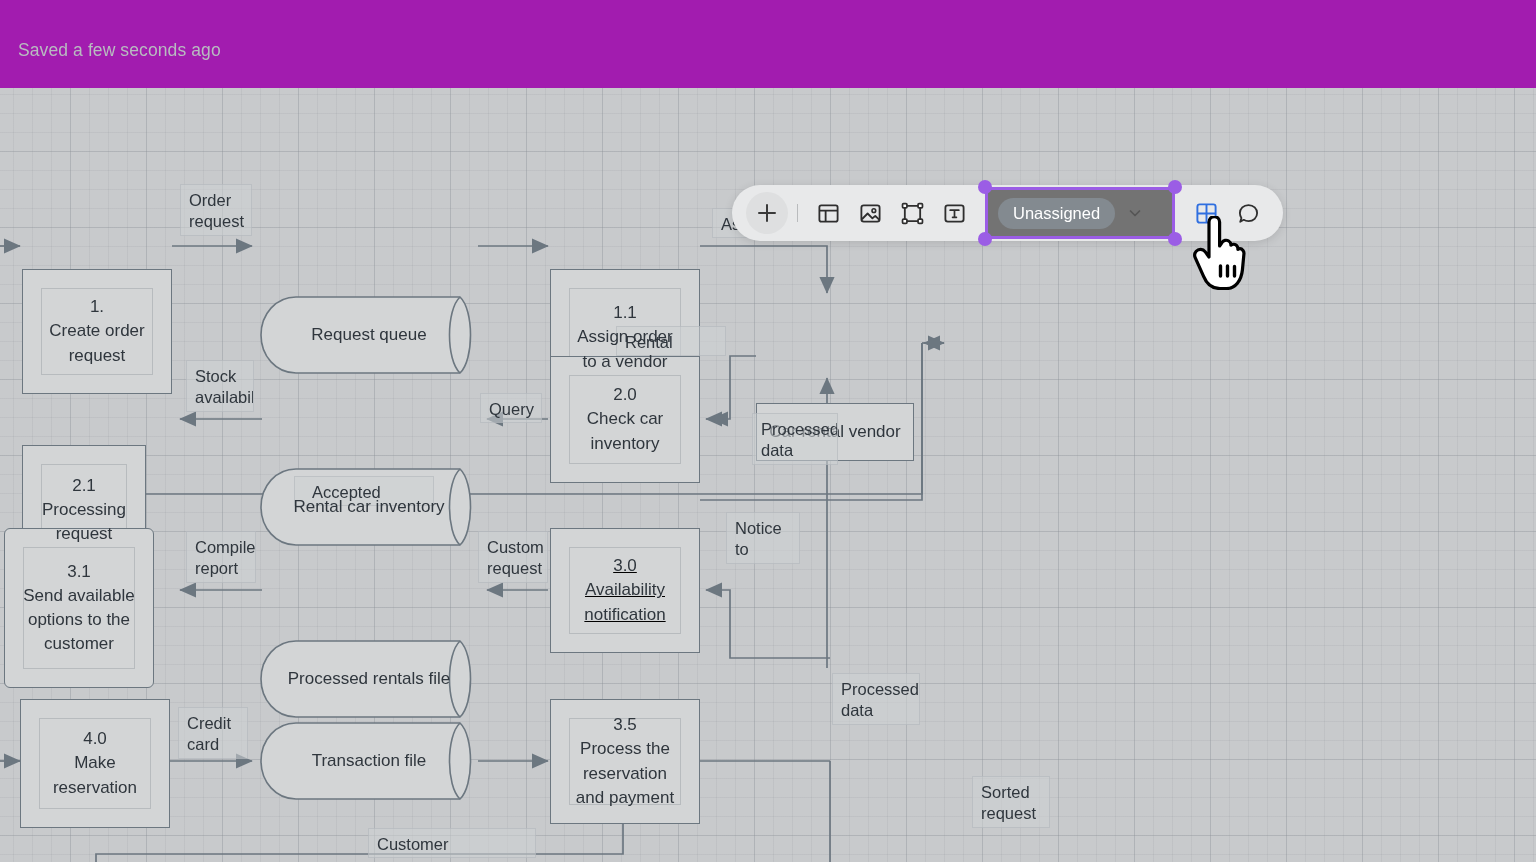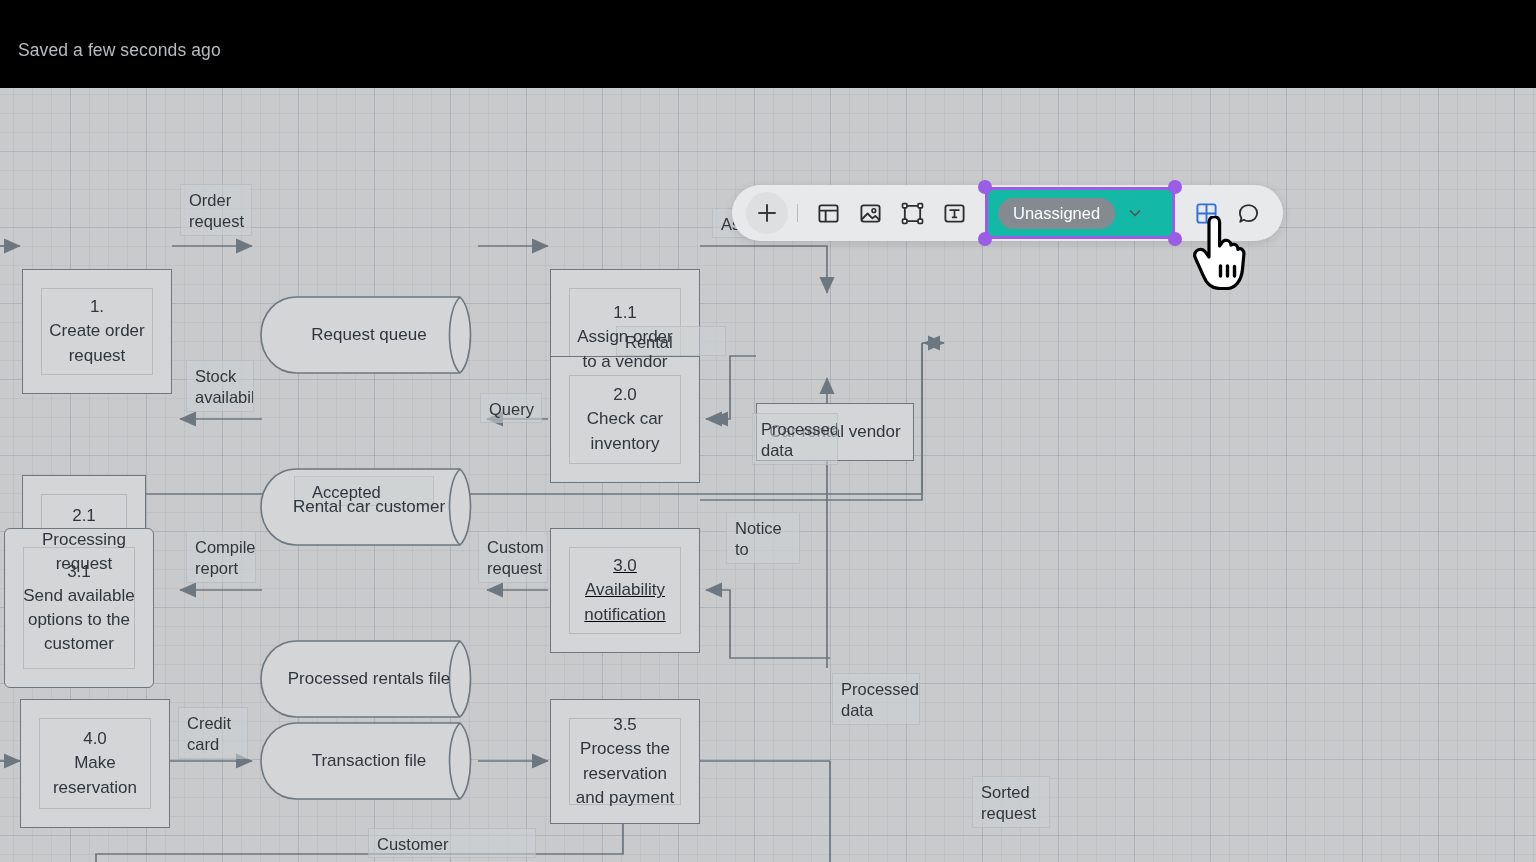--- a/index.html
+++ b/index.html
@@ -8,21 +8,21 @@
     width: 1536px; height: 862px;
     overflow: hidden;
     background: #c9cbcd;
     font-family: "Liberation Sans", sans-serif;
   }
 
   
   #topbar {
     position: absolute; left: 0; top: 0;
     width: 1536px; height: 100px;
-    background: #000000;
+    background: #a21caf;
     display: flex; align-items: center;
   }
   #saved-status {
     margin-left: 18px;
     color: #b8bcc0;
     font-size: 17.5px;
     letter-spacing: 0.1px;
     white-space: nowrap;
   }
 
@@ -116,21 +116,21 @@
   .tb-sep { width: 1px; height: 18px; background: #b9bbbd; margin: 0 9px; }
 
   
   #assignee-wrap {
     position: relative;
     margin: 0 10px;
   }
   #assignee-select {
     position: relative;
     width: 190px; height: 52px;
-    background: #14b8a6;
+    background: #737373;
     border: 3.5px solid #9b5de5;
     border-radius: 7px;
     display: flex; align-items: center;
     padding: 0 10px;
   }
   #assignee-pill {
     background: #838a90;
     color: #ffffff;
     font-size: 16.5px;
     border-radius: 16px;
@@ -235,31 +235,31 @@
 
   <div class="node" style="left:550px; top:181px; width:150px; height:137px;">
     <span class="inner-frame"></span>
     <span class="node-text"><span>1.1</span><br>Assign order<br>to a vendor</span>
   </div>
 
   <div class="entity" style="left:756px; top:315px; width:158px; height:58px;text-align:center;">
     <span>Car rental vendor</span>
   </div>
 
-  <div class="node" style="left:22px; top:357px; width:124px; height:130px;margin-top:30px;">
+  <div class="node" style="left:22px; top:357px; width:124px; height:130px;">
     <span class="inner-frame"></span>
     <span class="node-text"><span>2.1</span><br>Processing<br>request</span>
   </div>
 
   <div class="store" style="left:260px; top:380px; width:218px; height:78px;">
     <svg width="218" height="78">
       <path d="M36,1 L200,1 C214,14 214,64 200,77 L36,77 C16,77 1,60 1,39 C1,18 16,1 36,1 Z" fill="#d3d5d6" stroke="#6c7780" stroke-width="1.6"></path>
       <path d="M200,1 C186,14 186,64 200,77" fill="none" stroke="#6c7780" stroke-width="1.6"></path>
     </svg>
-    <span class="store-text">Rental car customer</span>
+    <span class="store-text">Rental car inventory</span>
   </div>
 
   <div class="node" style="left:550px; top:268px; width:150px; height:127px;">
     <span class="inner-frame"></span>
     <span class="node-text"><span>2.0</span><br>Check car<br>inventory</span>
   </div>
 
   <div class="node" style="left:4px; top:440px; width:150px; height:160px;border-radius:6px;">
     <span class="inner-frame"></span>
     <span class="node-text"><span>3.1</span><br>Send available<br>options to the<br>customer</span>

